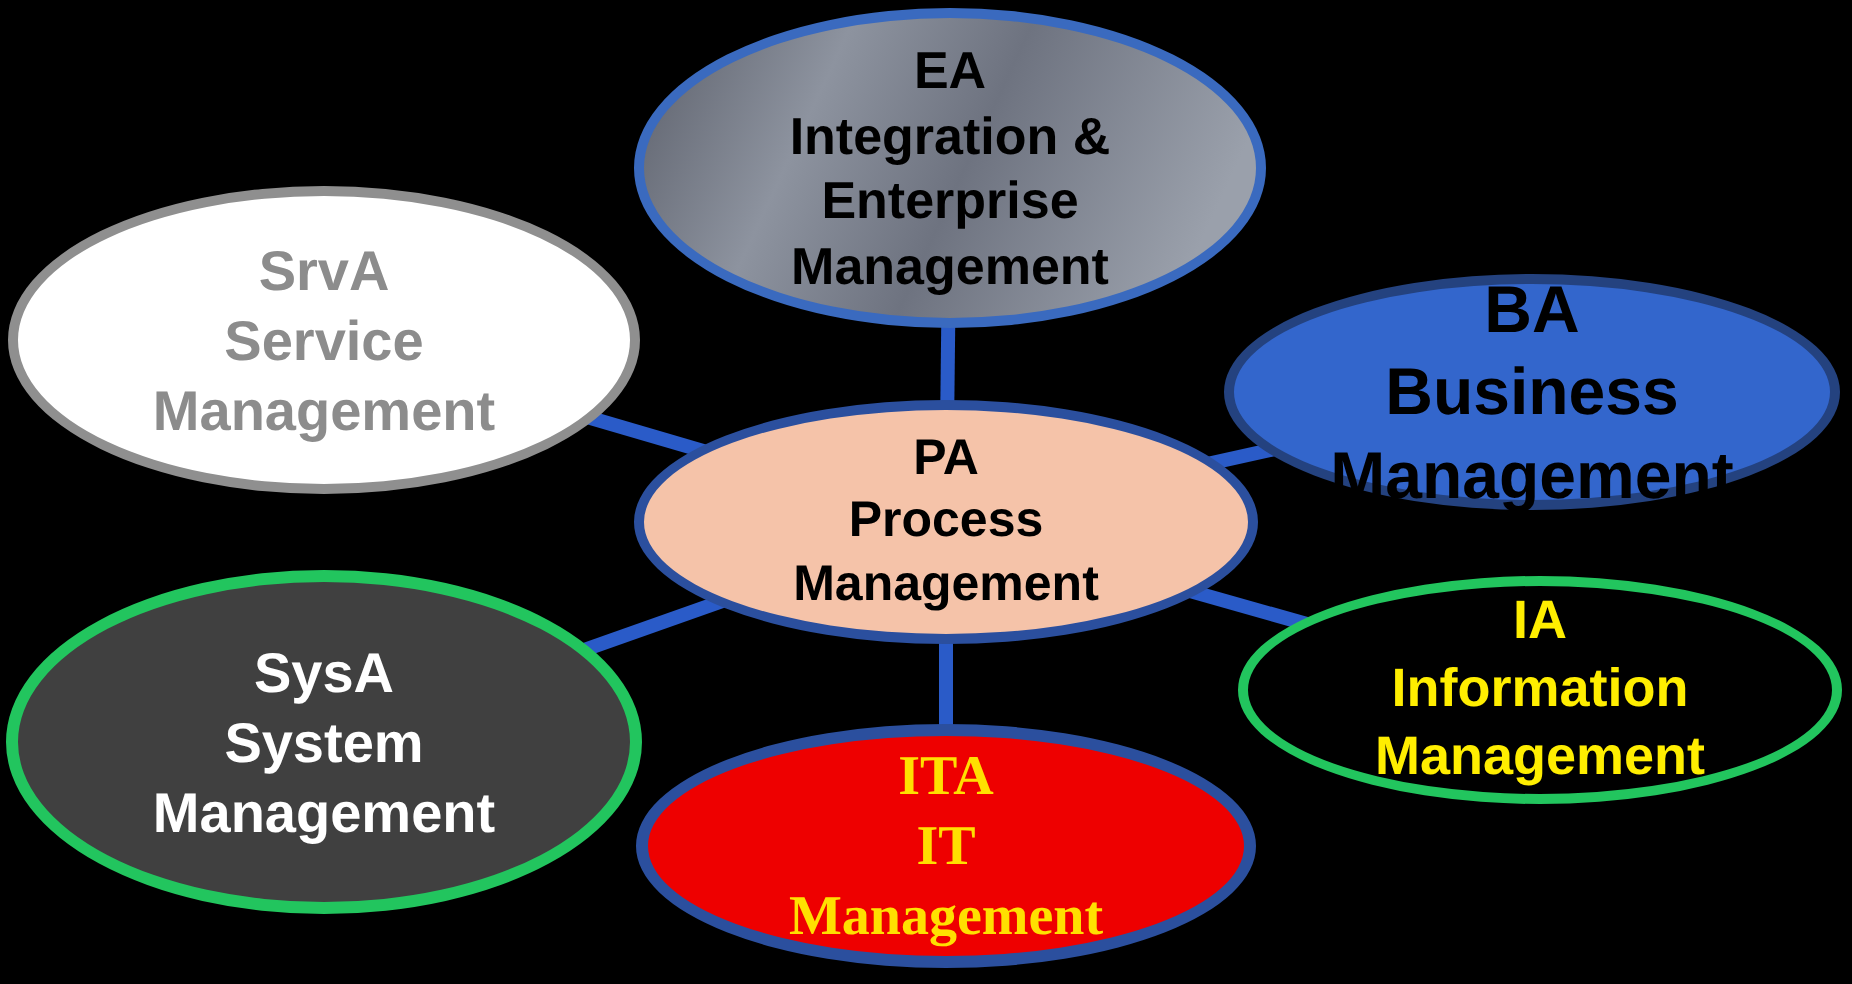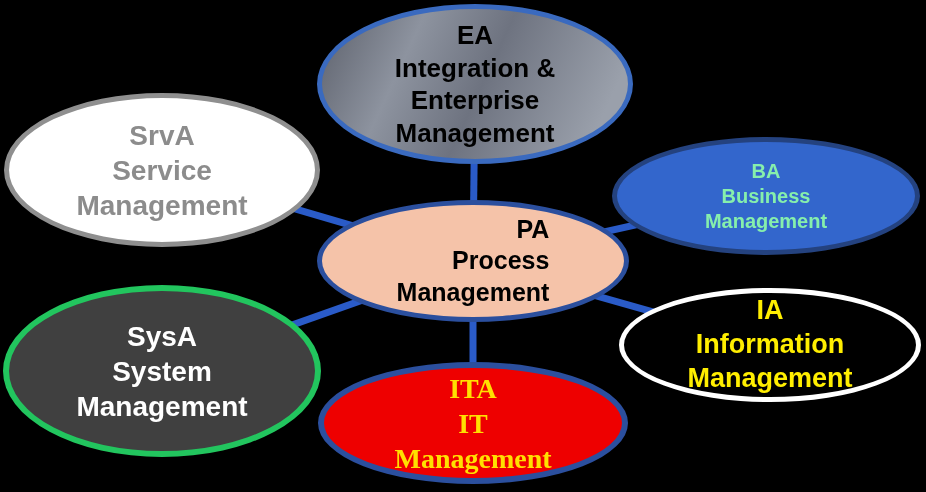--- a/index.html
+++ b/index.html
@@ -54,36 +54,35 @@
     border: 5px solid #8F8F8F;
     background: #FFFFFF;
     color: #8C8C8C;
     font-size: 28px;
   }
   
   .node-ba {
     left: 612px; top: 137px; width: 308px; height: 118px;
     border: 5px solid #24427F;
     background: #3366CC;
-    color: #86efac;
-    font-size: 20px;
+    color: #000000;
+    font-size: 33px;
   }
   
   .node-pa {
     left: 317px; top: 200px; width: 312px; height: 122px;
     border: 5px solid #2B4F9E;
     background: #F5C3A9;
     color: #000000;
     font-size: 25px;
-    text-align: right;
   }
   
   .node-ia {
     left: 619px; top: 288px; width: 302px; height: 114px;
-    border: 5px solid #ffffff;
+    border: 5px solid #22c55e;
     background: #000000;
     color: #FFEE00;
     font-size: 27px;
   }
   
   .node-ita {
     left: 318px; top: 362px; width: 310px; height: 122px;
     border: 6px solid #2B4F9E;
     background: #EE0000;
     color: #FFE000;

